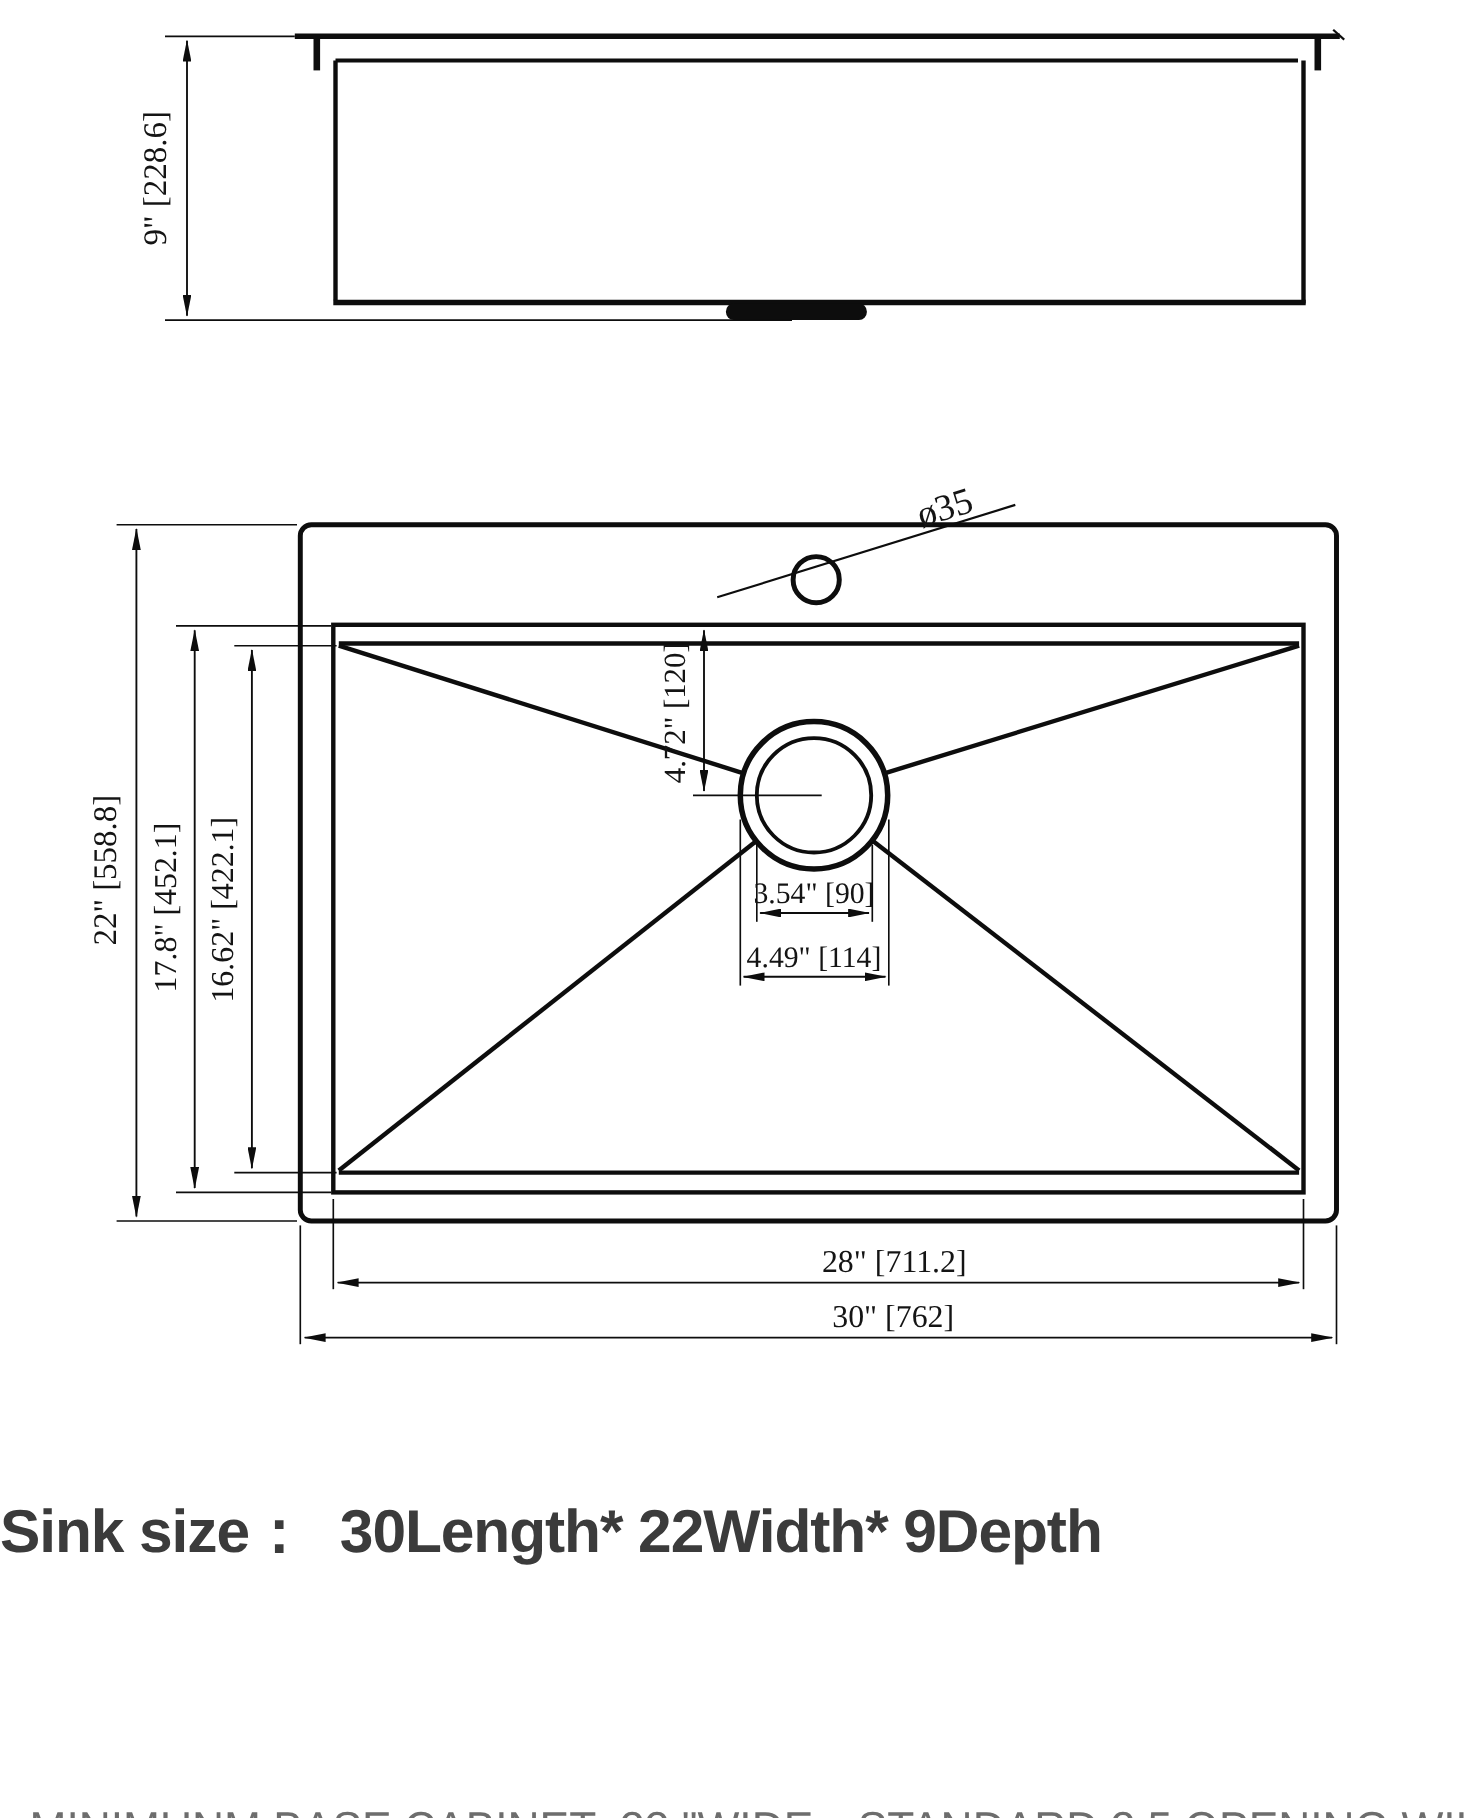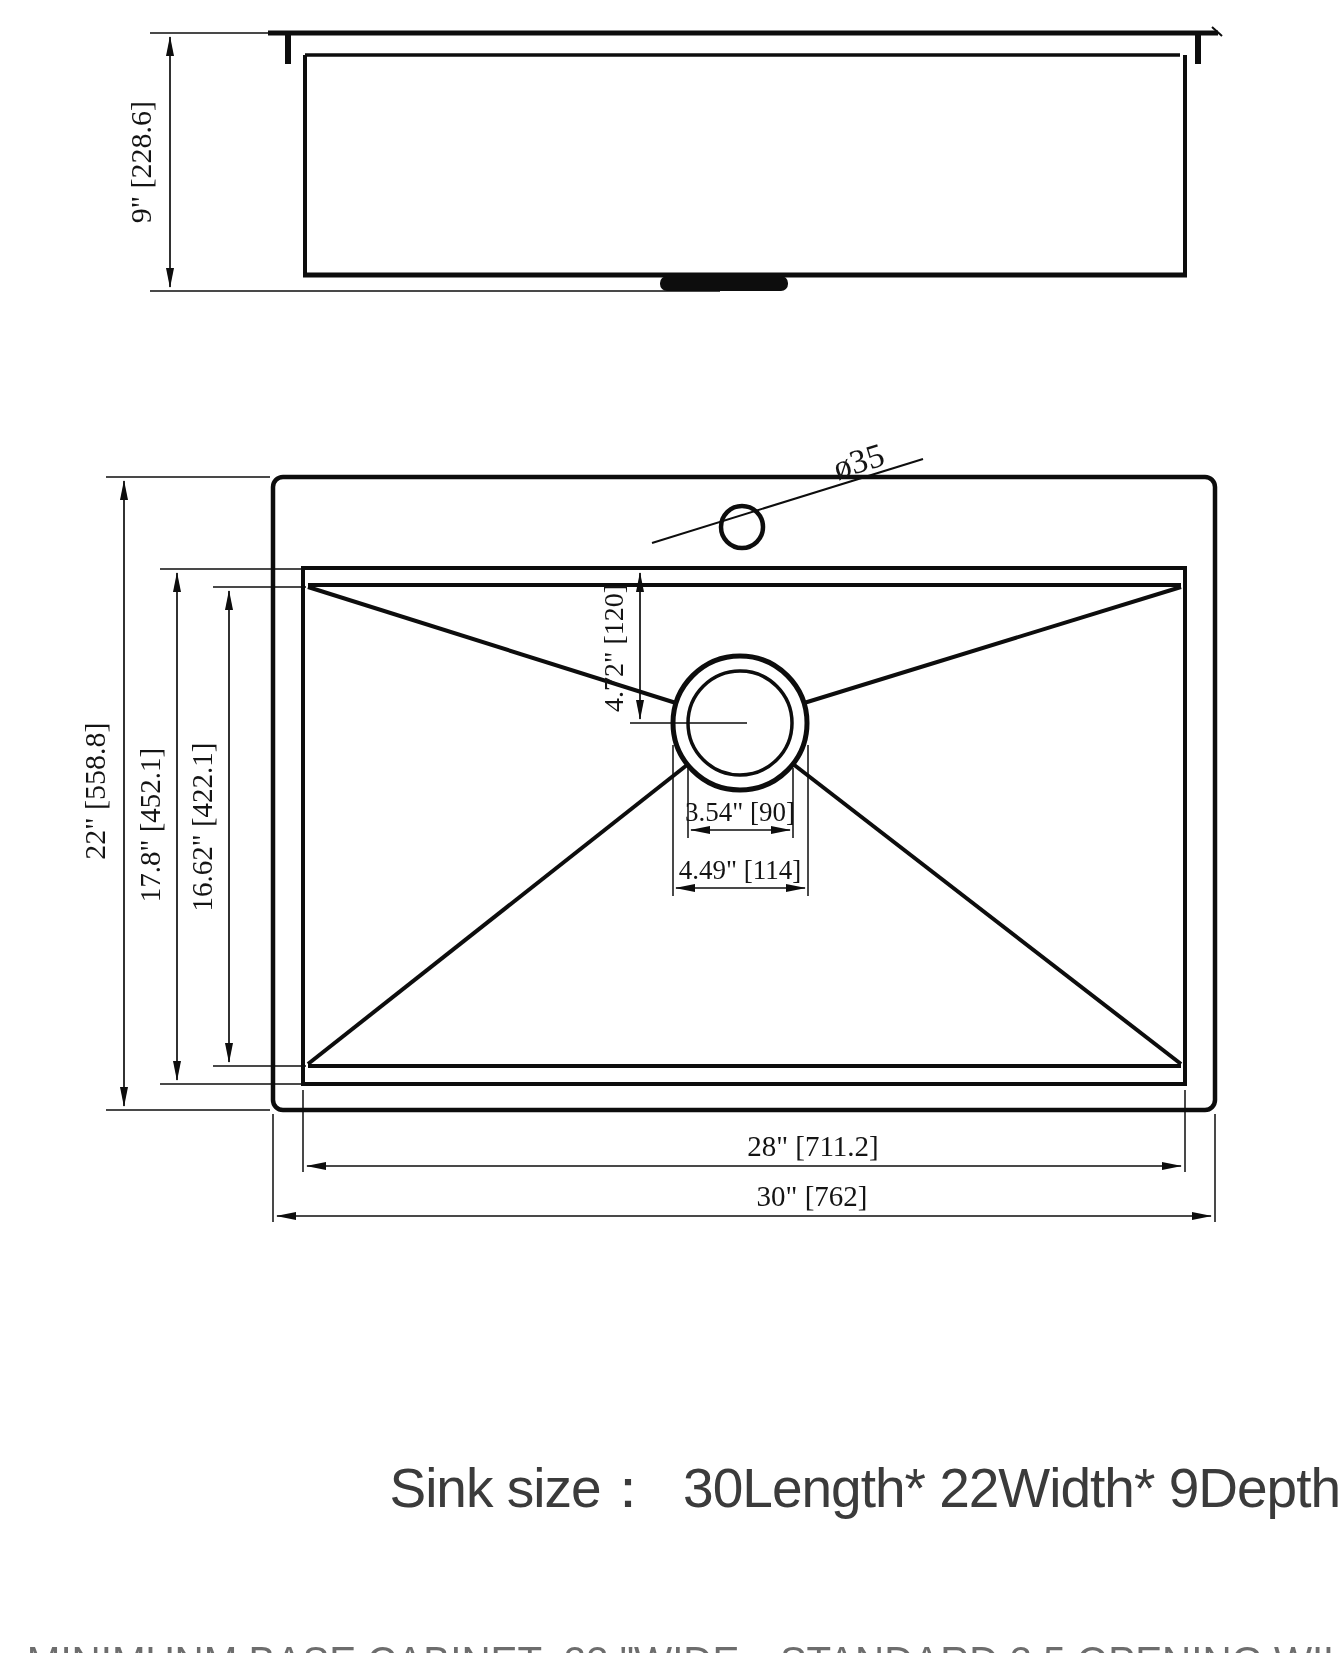--- a/index.html
+++ b/index.html
@@ -9,23 +9,23 @@
     background:#ffffff;
     overflow:hidden;
     font-family:"Liberation Sans",sans-serif;
   }
   .drawing-svg{position:absolute;top:0;left:0;}
   .dim-text{
     font-family:"Liberation Serif","DejaVu Serif",serif;
     fill:#141414;
   }
   .footer-title{
-    position:absolute;left:0;top:1452px;width:100%;
-    text-align:right;
-    font-weight:normal;
+    position:absolute;left:0;top:1356px;width:100%;
+    text-align:left;
+    font-weight:bold;
     font-size:55px;
     letter-spacing:-1px;
     color:#3b3b3b;
     white-space:pre;
   }
   .footer-notes{
     position:absolute;left:0;top:1524px;width:100%;
     text-align:center;
     font-size:42px;
     line-height:55px;

